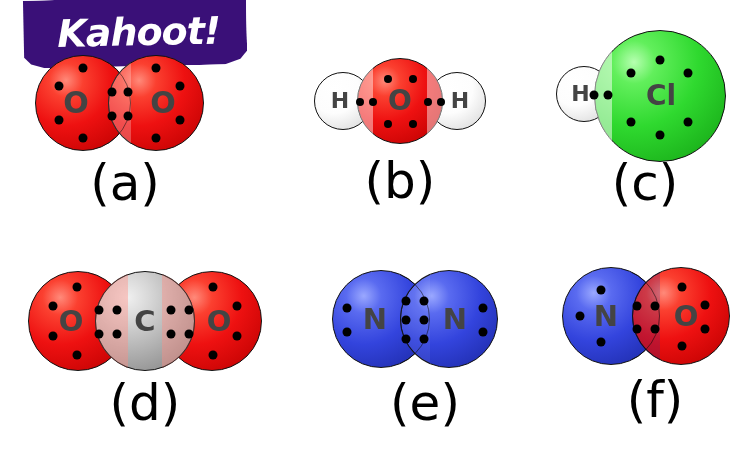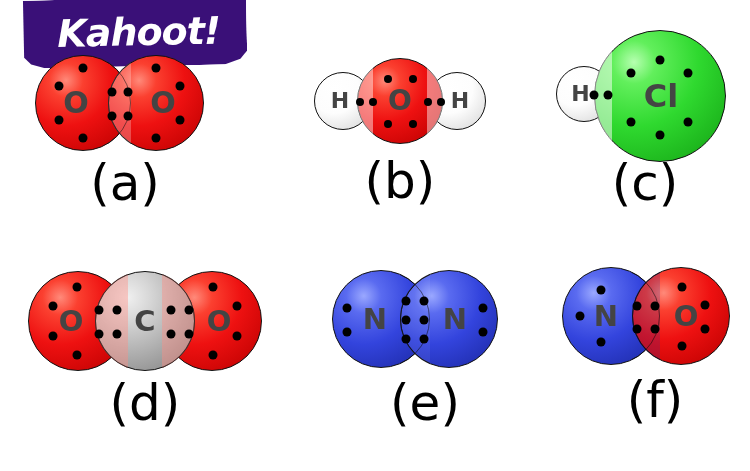--- a/index.html
+++ b/index.html
@@ -186,21 +186,21 @@
   </div>
   <div class="label" style="left:300px; top:156px; width:200px;">(b)</div>
 
   <div class="molecule" style="left:550px; top:25px; width:190px; height:145px;">
 
     <div class="atom white" style="left:6px; top:41px; width:56px; height:56px;">
       <span class="sym" style="font-size:22px; margin-left:-7px;">H</span>
     </div>
 
     <div class="atom green" style="left:44px; top:5px; width:132px; height:132px;">
-      <span class="sym" style="font-size:32px; margin-left:2px;">Cl</span>
+      <span class="sym" style="font-size:28px; margin-left:2px;">Cl</span>
     </div>
 
     <div class="lens" style="left:44px; top:5px; width:132px; height:132px; background:rgba(255,255,255,0.5); clip-path: inset(0 114px 0 0); border-radius:50%;"></div>
 
     <div class="dot" style="left:81px; top:48px;"></div>
     <div class="dot" style="left:110px; top:35px;"></div>
     <div class="dot" style="left:138px; top:48px;"></div>
     <div class="dot" style="left:81px; top:97px;"></div>
     <div class="dot" style="left:110px; top:110px;"></div>
     <div class="dot" style="left:138px; top:97px;"></div>

